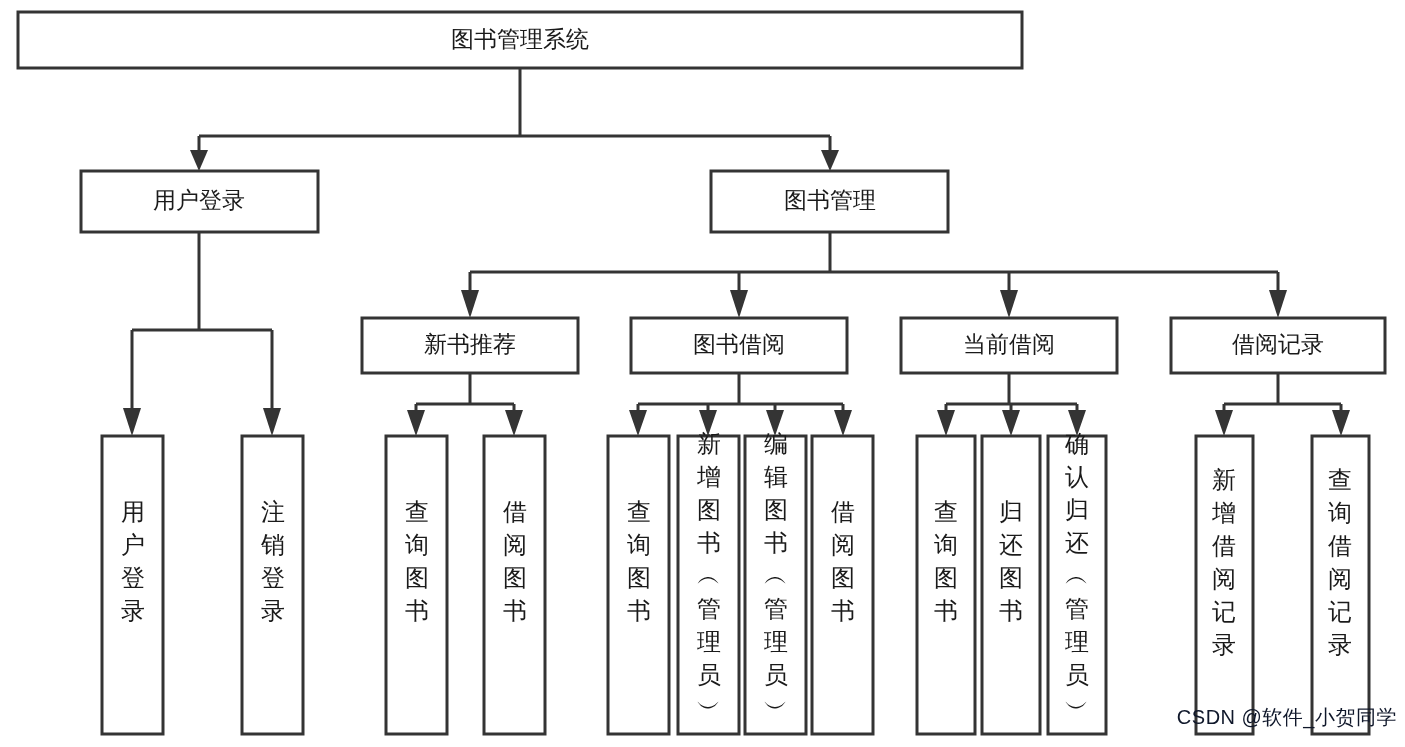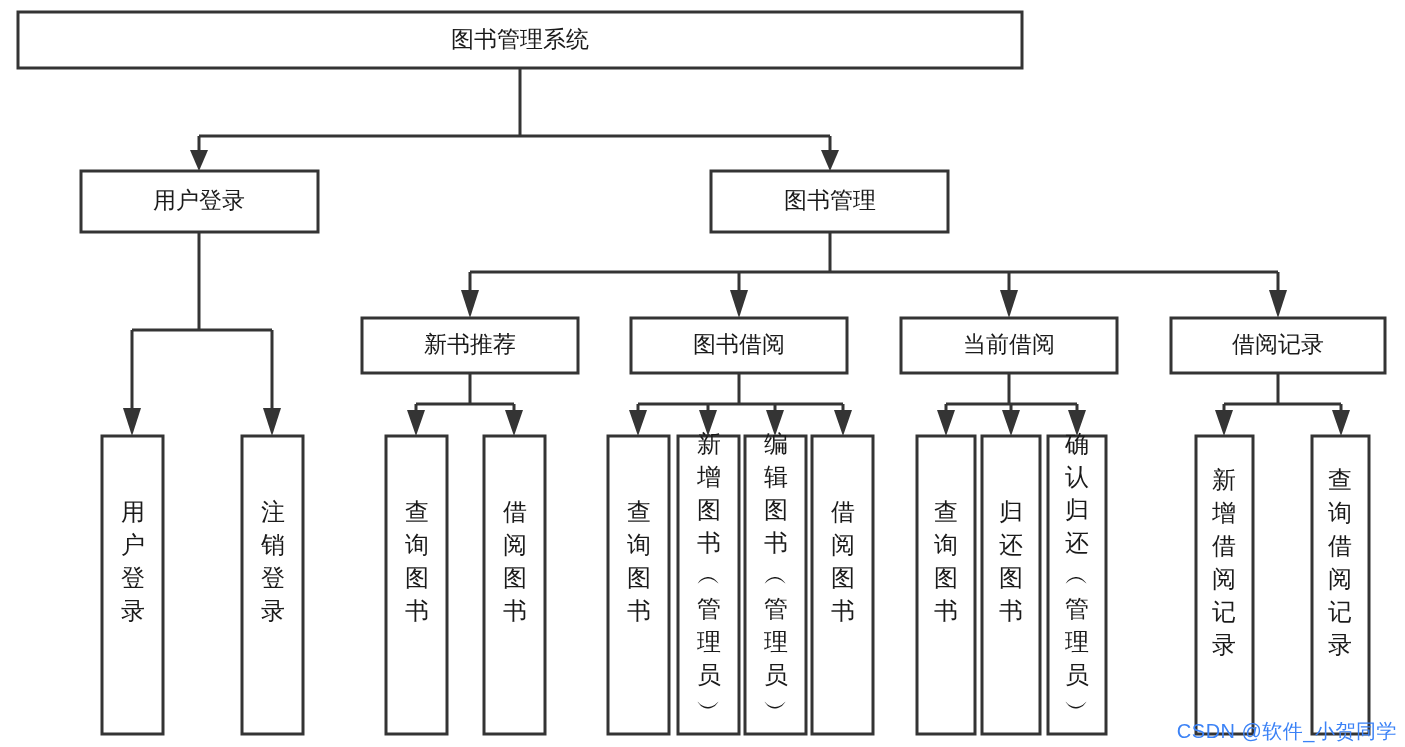--- a/index.html
+++ b/index.html
@@ -43,24 +43,24 @@
     fill: none;
     stroke-linecap: butt;
   }
   .arrow-head {
     fill: #343434;
     stroke: none;
   }
   .watermark-text {
     position: absolute;
     right: 8px;
-    bottom: 2px;
+    bottom: 16px;
     font-family: "Liberation Sans", "DejaVu Sans", sans-serif;
     font-size: 20px;
-    color: #3b82f6;
+    color: #0f172a;
     white-space: nowrap;
     letter-spacing: 0.5px;
     pointer-events: none;
   }
 </style>
 </head>
 <body>
 
 <svg id="diagram" viewBox="0 0 1405 747" xmlns="http://www.w3.org/2000/svg">
 

